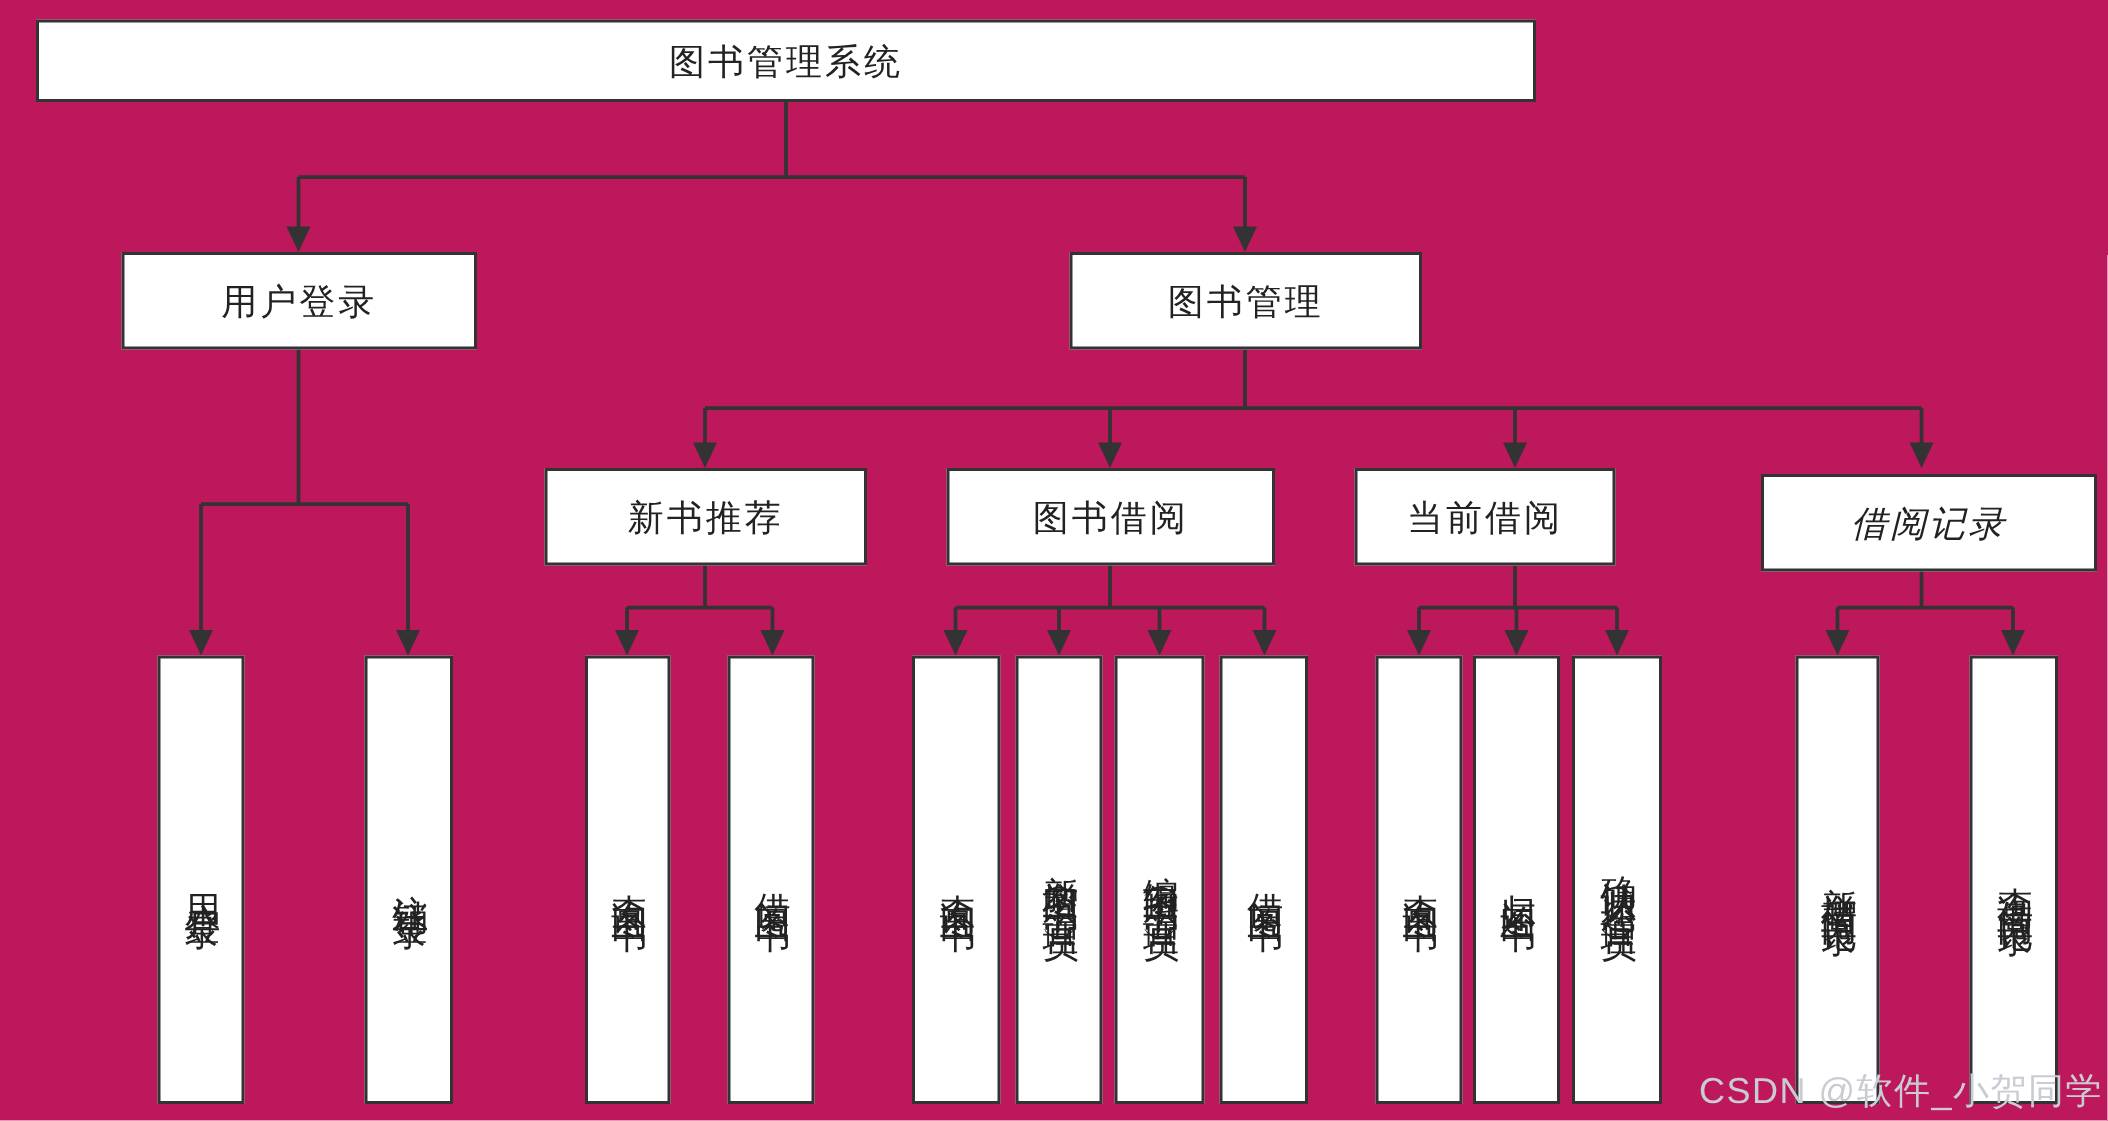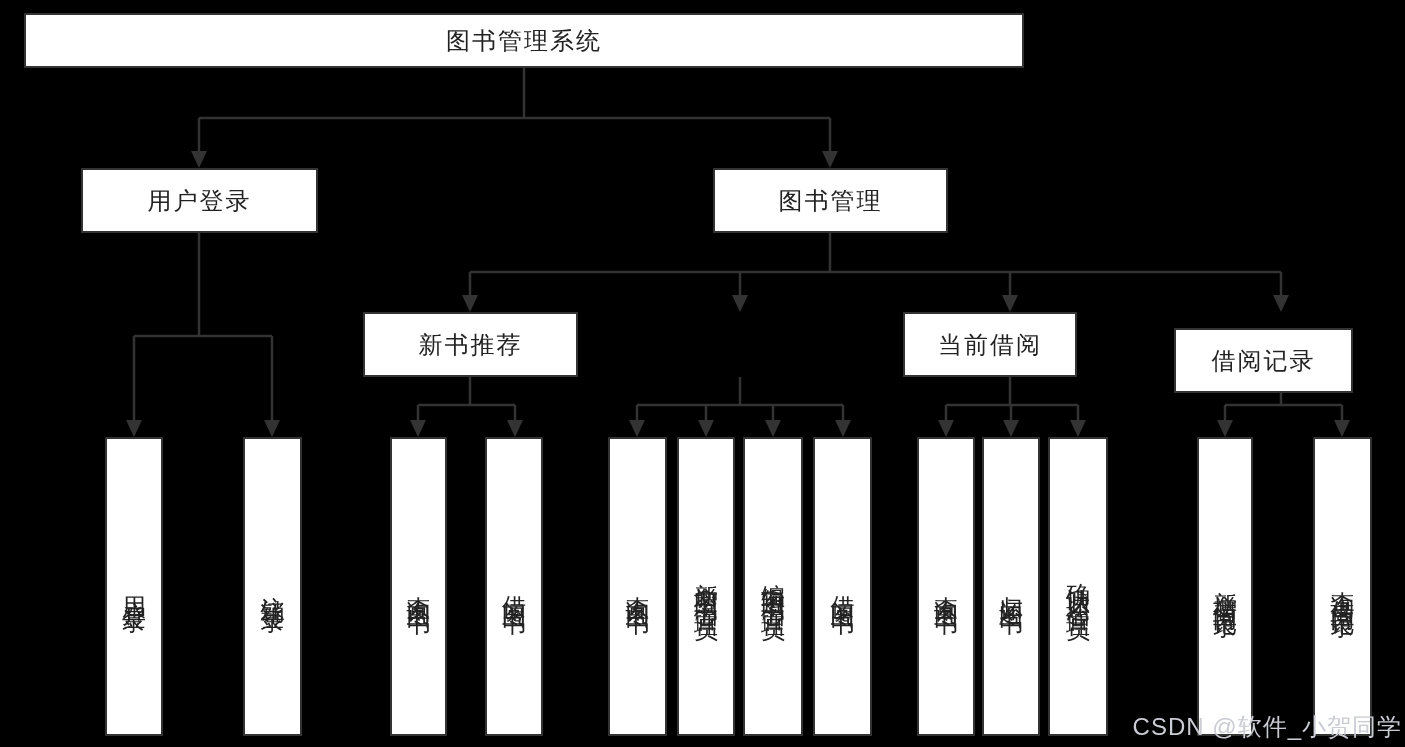--- a/index.html
+++ b/index.html
@@ -4,21 +4,21 @@
 <style>
   html, body {
     margin: 0;
     padding: 0;
     background: #ffffff;
   }
   .stage {
     position: relative;
     width: 1405px;
     height: 747px;
-    background: #000000;
+    background: #be185d;
     font-family: "Liberation Sans", sans-serif;
     overflow: hidden;
   }
   .connectors {
     position: absolute;
     left: 0;
     top: 0;
     width: 1405px;
     height: 747px;
   }
@@ -106,22 +106,23 @@
     <polygon class="arrow" points="1217,420 1233,420 1225,437"></polygon>
     <polygon class="arrow" points="1334,420 1350,420 1342,437"></polygon>
   </svg>
 
   <div class="node node-h" style="left:24px; top:13px; width:1000px; height:55px;">图书管理系统</div>
 
   <div class="node node-h" style="left:81px; top:168px; width:237px; height:65px;">用户登录</div>
   <div class="node node-h" style="left:713px; top:168px; width:235px; height:65px;">图书管理</div>
 
   <div class="node node-h" style="left:363px; top:312px; width:215px; height:65px;">新书推荐</div>
+  <div class="node node-h" style="left:631px; top:312px; width:219px; height:65px;">图书借阅</div>
   <div class="node node-h" style="left:903px; top:312px; width:174px; height:65px;">当前借阅</div>
-  <div class="node node-h" style="left:1174px; top:328px; width:179px; height:65px;">借阅记录</div>
+  <div class="node node-h" style="left:1174px; top:316px; width:224px; height:65px;font-style:italic;">借阅记录</div>
 
   <div class="node node-v" style="left:105px; top:437px; width:58px; height:299px;">用户登录</div>
   <div class="node node-v" style="left:243px; top:437px; width:59px; height:299px;">注销登录</div>
 
   <div class="node node-v" style="left:390px; top:437px; width:57px; height:299px;">查询图书</div>
   <div class="node node-v" style="left:485px; top:437px; width:58px; height:299px;">借阅图书</div>
 
   <div class="node node-v" style="left:608px; top:437px; width:59px; height:299px;">查询图书</div>
   <div class="node node-v" style="left:677px; top:437px; width:58px; height:299px;">新增图书（管理员）</div>
   <div class="node node-v" style="left:743px; top:437px; width:60px; height:299px;">编辑图书（管理员）</div>

